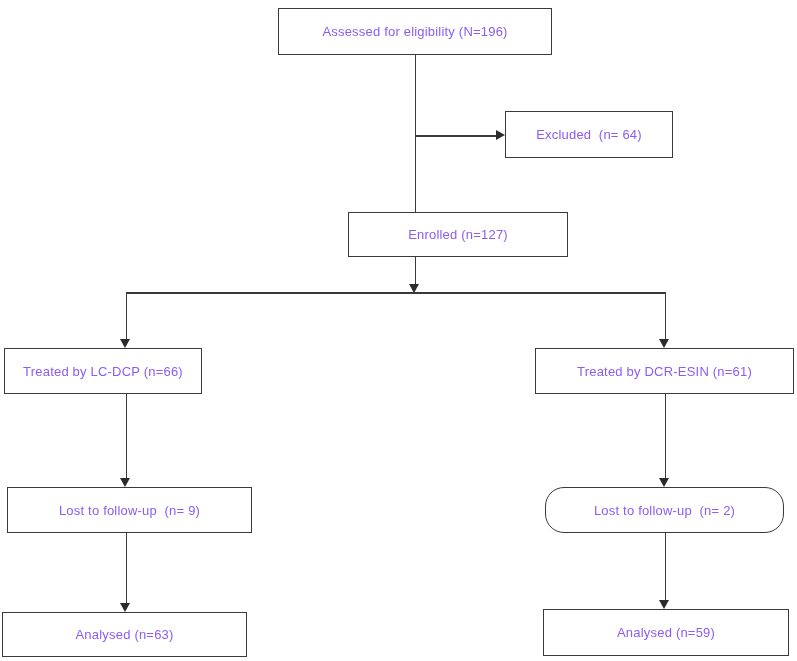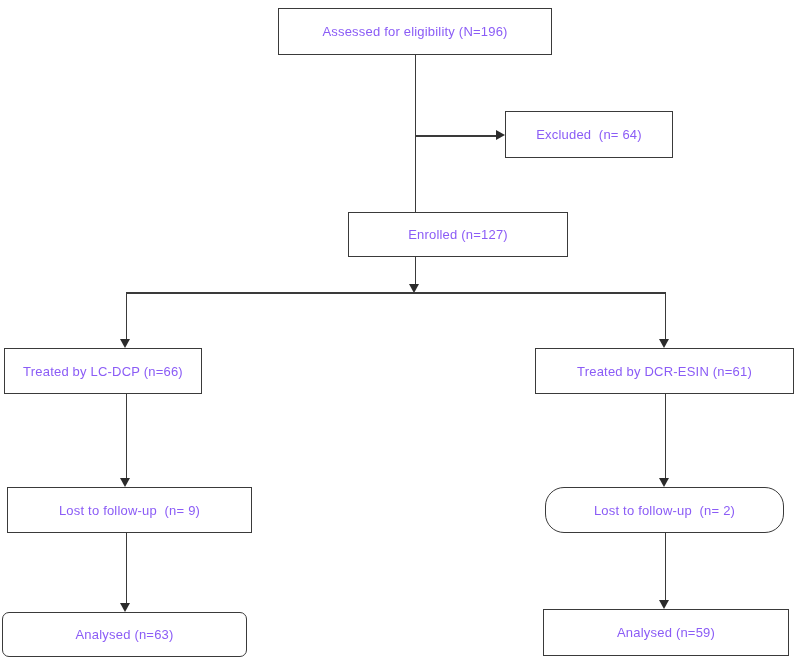--- a/index.html
+++ b/index.html
@@ -113,21 +113,21 @@
   </div>
 
   <div class="box" style="left:7px; top:487px; width:245px; height:46px;">
     <span>Lost to follow-up  (n= 9)</span>
   </div>
 
   <div class="box" style="left:545px; top:487px; width:239px; height:46px;border-radius:19px;">
     <span>Lost to follow-up  (n= 2)</span>
   </div>
 
-  <div class="box" style="left:2px; top:612px; width:245px; height:45px;border-radius:7px;">
+  <div class="box" style="left:2px; top:612px; width:245px; height:45px;">
     <span>Analysed (n=63)</span>
   </div>
 
   <div class="box" style="left:543px; top:609px; width:246px; height:47px;text-align:right;">
     <span>Analysed (n=59)</span>
   </div>
 
 </div>
 
 </body></html>

